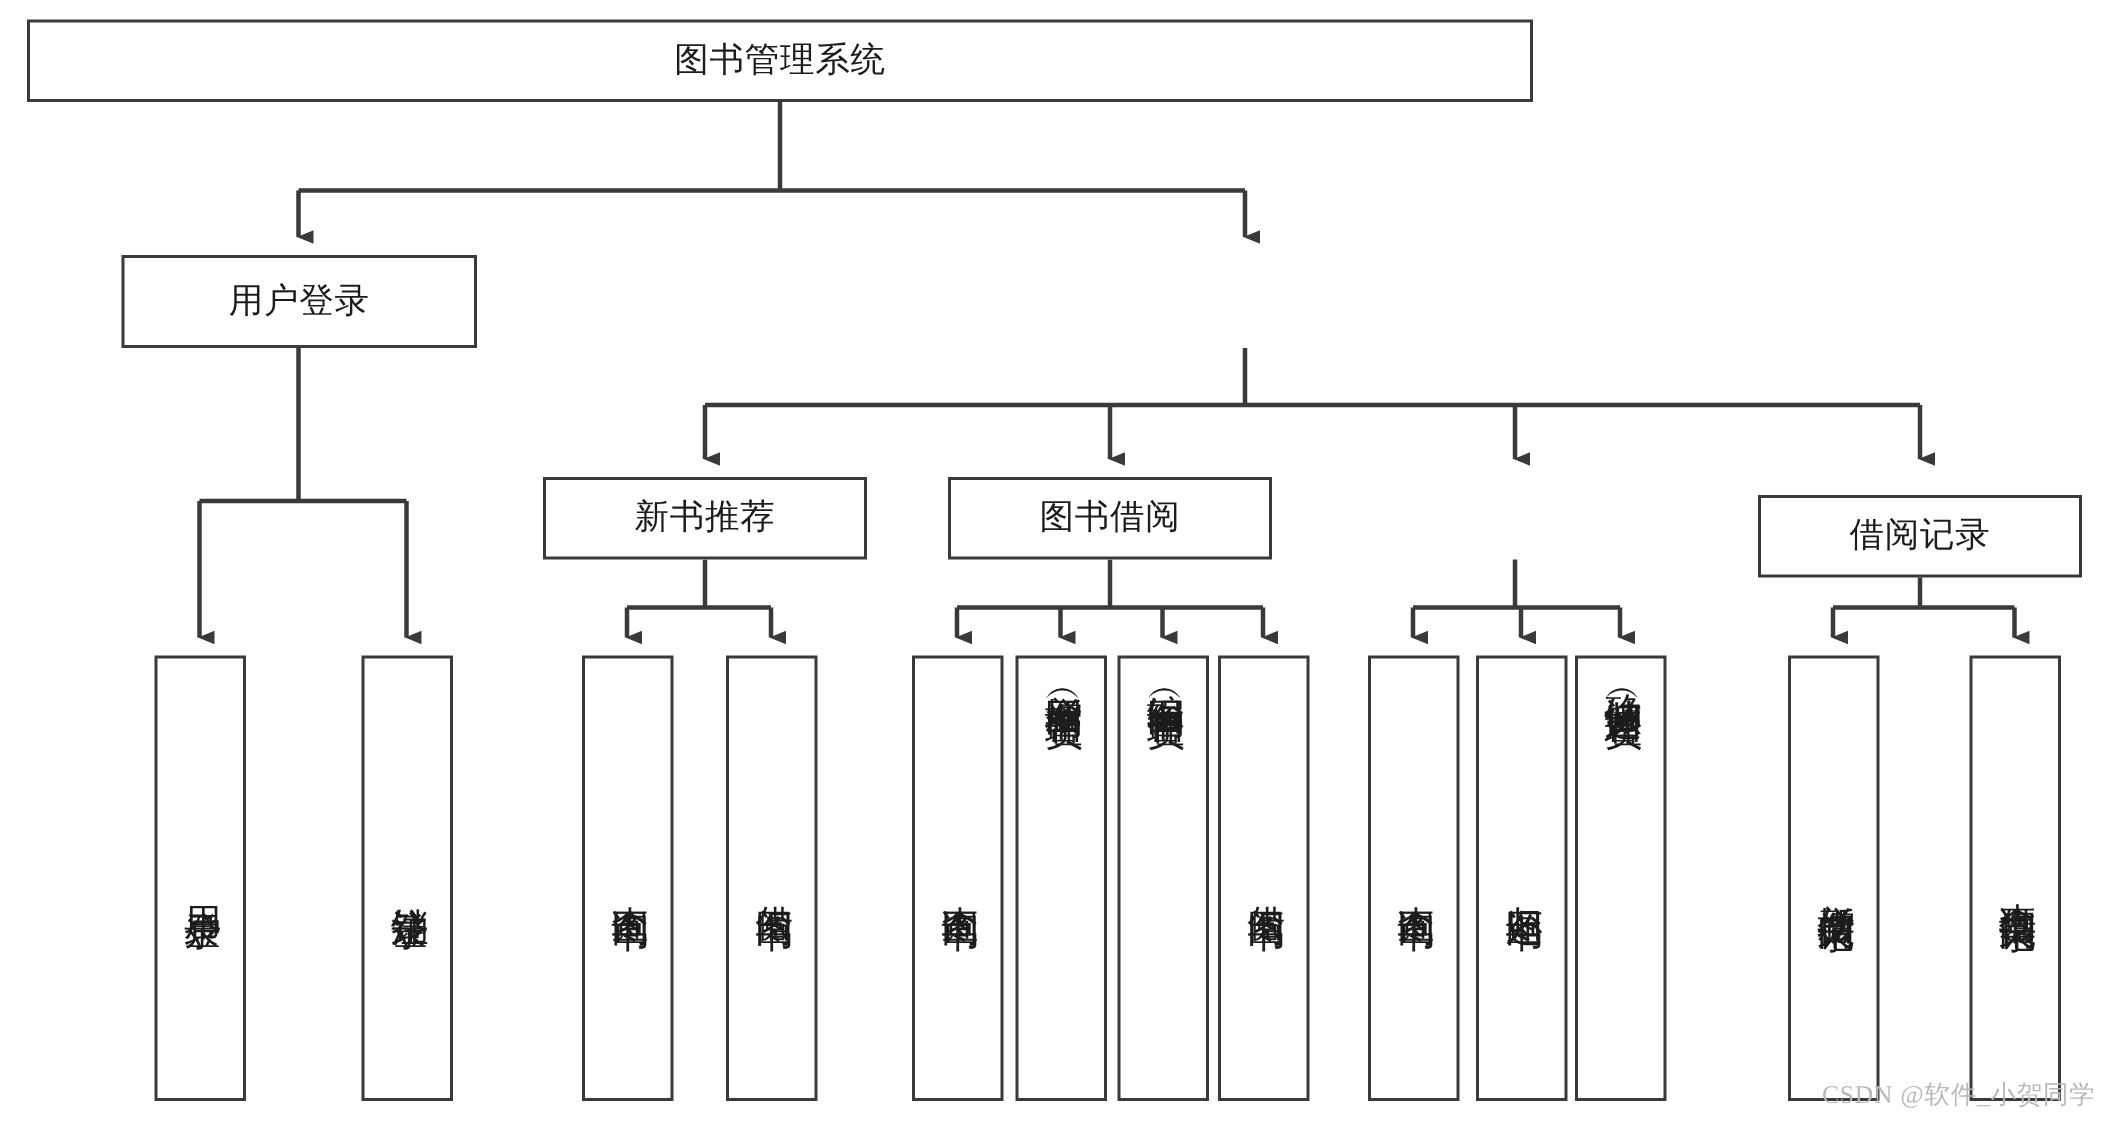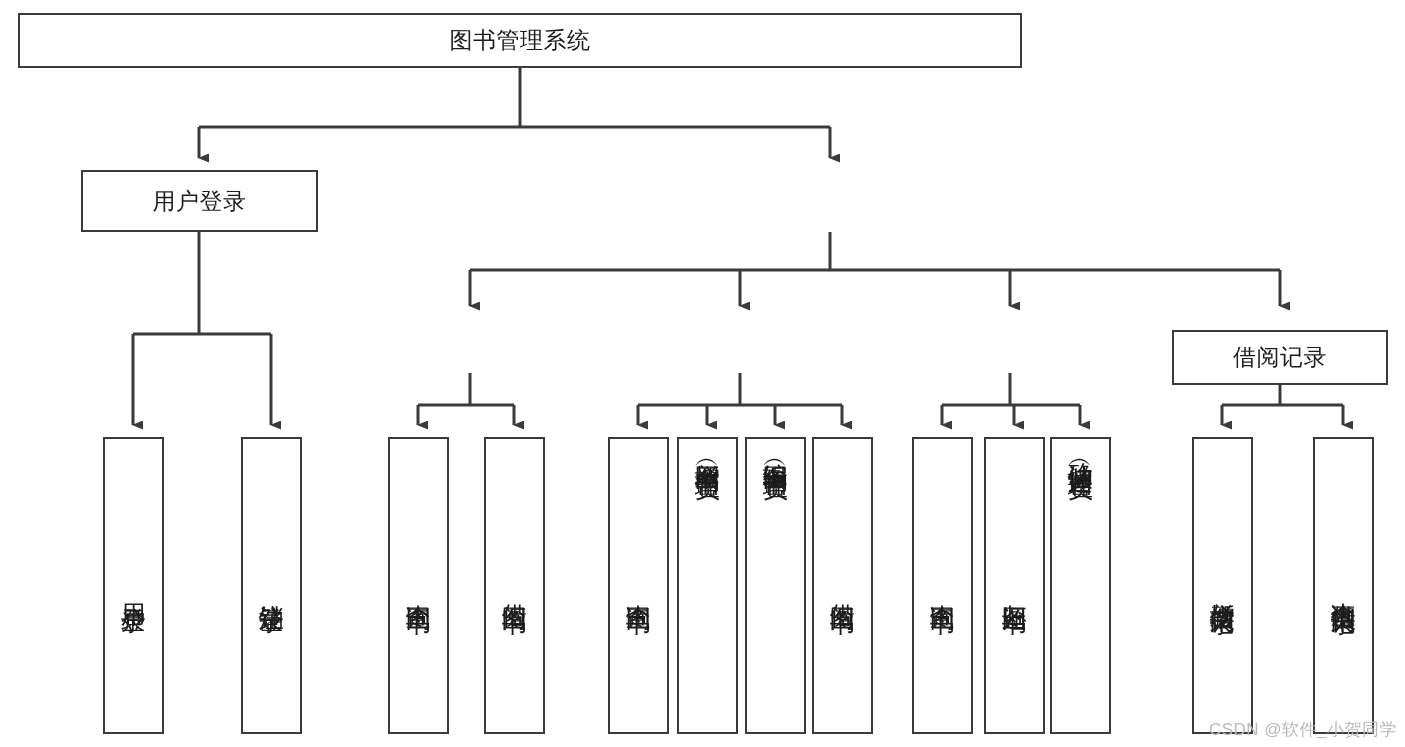--- a/index.html
+++ b/index.html
@@ -11,20 +11,21 @@
     width: 1405px;
     height: 747px;
     font-family: "Liberation Sans", "DejaVu Sans", sans-serif;
     overflow: hidden;
   }
   #diagram-root {
     position: relative;
     width: 1405px;
     height: 747px;
     background: #ffffff;
+    font-family: Liberation Serif, serif;
   }
   svg.diagram-canvas {
     position: absolute;
     left: 0;
     top: 0;
     width: 1405px;
     height: 747px;
   }
   .node-box {
     position: absolute;
@@ -148,20 +149,26 @@
   </svg>
 
   <div class="node-box node-root node-horizontal" style="left: 18px; top: 13px; width: 1004px; height: 55px;">
     <span class="node-label">图书管理系统</span>
   </div>
 
   <div class="node-box node-horizontal" style="left: 81px; top: 170px; width: 237px; height: 62px;">
     <span class="node-label">用户登录</span>
   </div>
 
+  <div class="node-box node-horizontal" style="left: 362px; top: 318px; width: 216px; height: 55px;">
+    <span class="node-label">新书推荐</span>
+  </div>
+  <div class="node-box node-horizontal" style="left: 632px; top: 318px; width: 216px; height: 55px;">
+    <span class="node-label">图书借阅</span>
+  </div>
   <div class="node-box node-horizontal" style="left: 1172px; top: 318px; width: 216px; height: 55px; margin-top: 12px;">
     <span class="node-label">借阅记录</span>
   </div>
 
   <div class="node-box node-vertical vert-center" style="left: 103px; top: 437px; width: 61px; height: 297px;">
     <span class="node-label">用户登录</span>
   </div>
   <div class="node-box node-vertical vert-center" style="left: 241px; top: 437px; width: 61px; height: 297px;">
     <span class="node-label">注销登录</span>
   </div>

